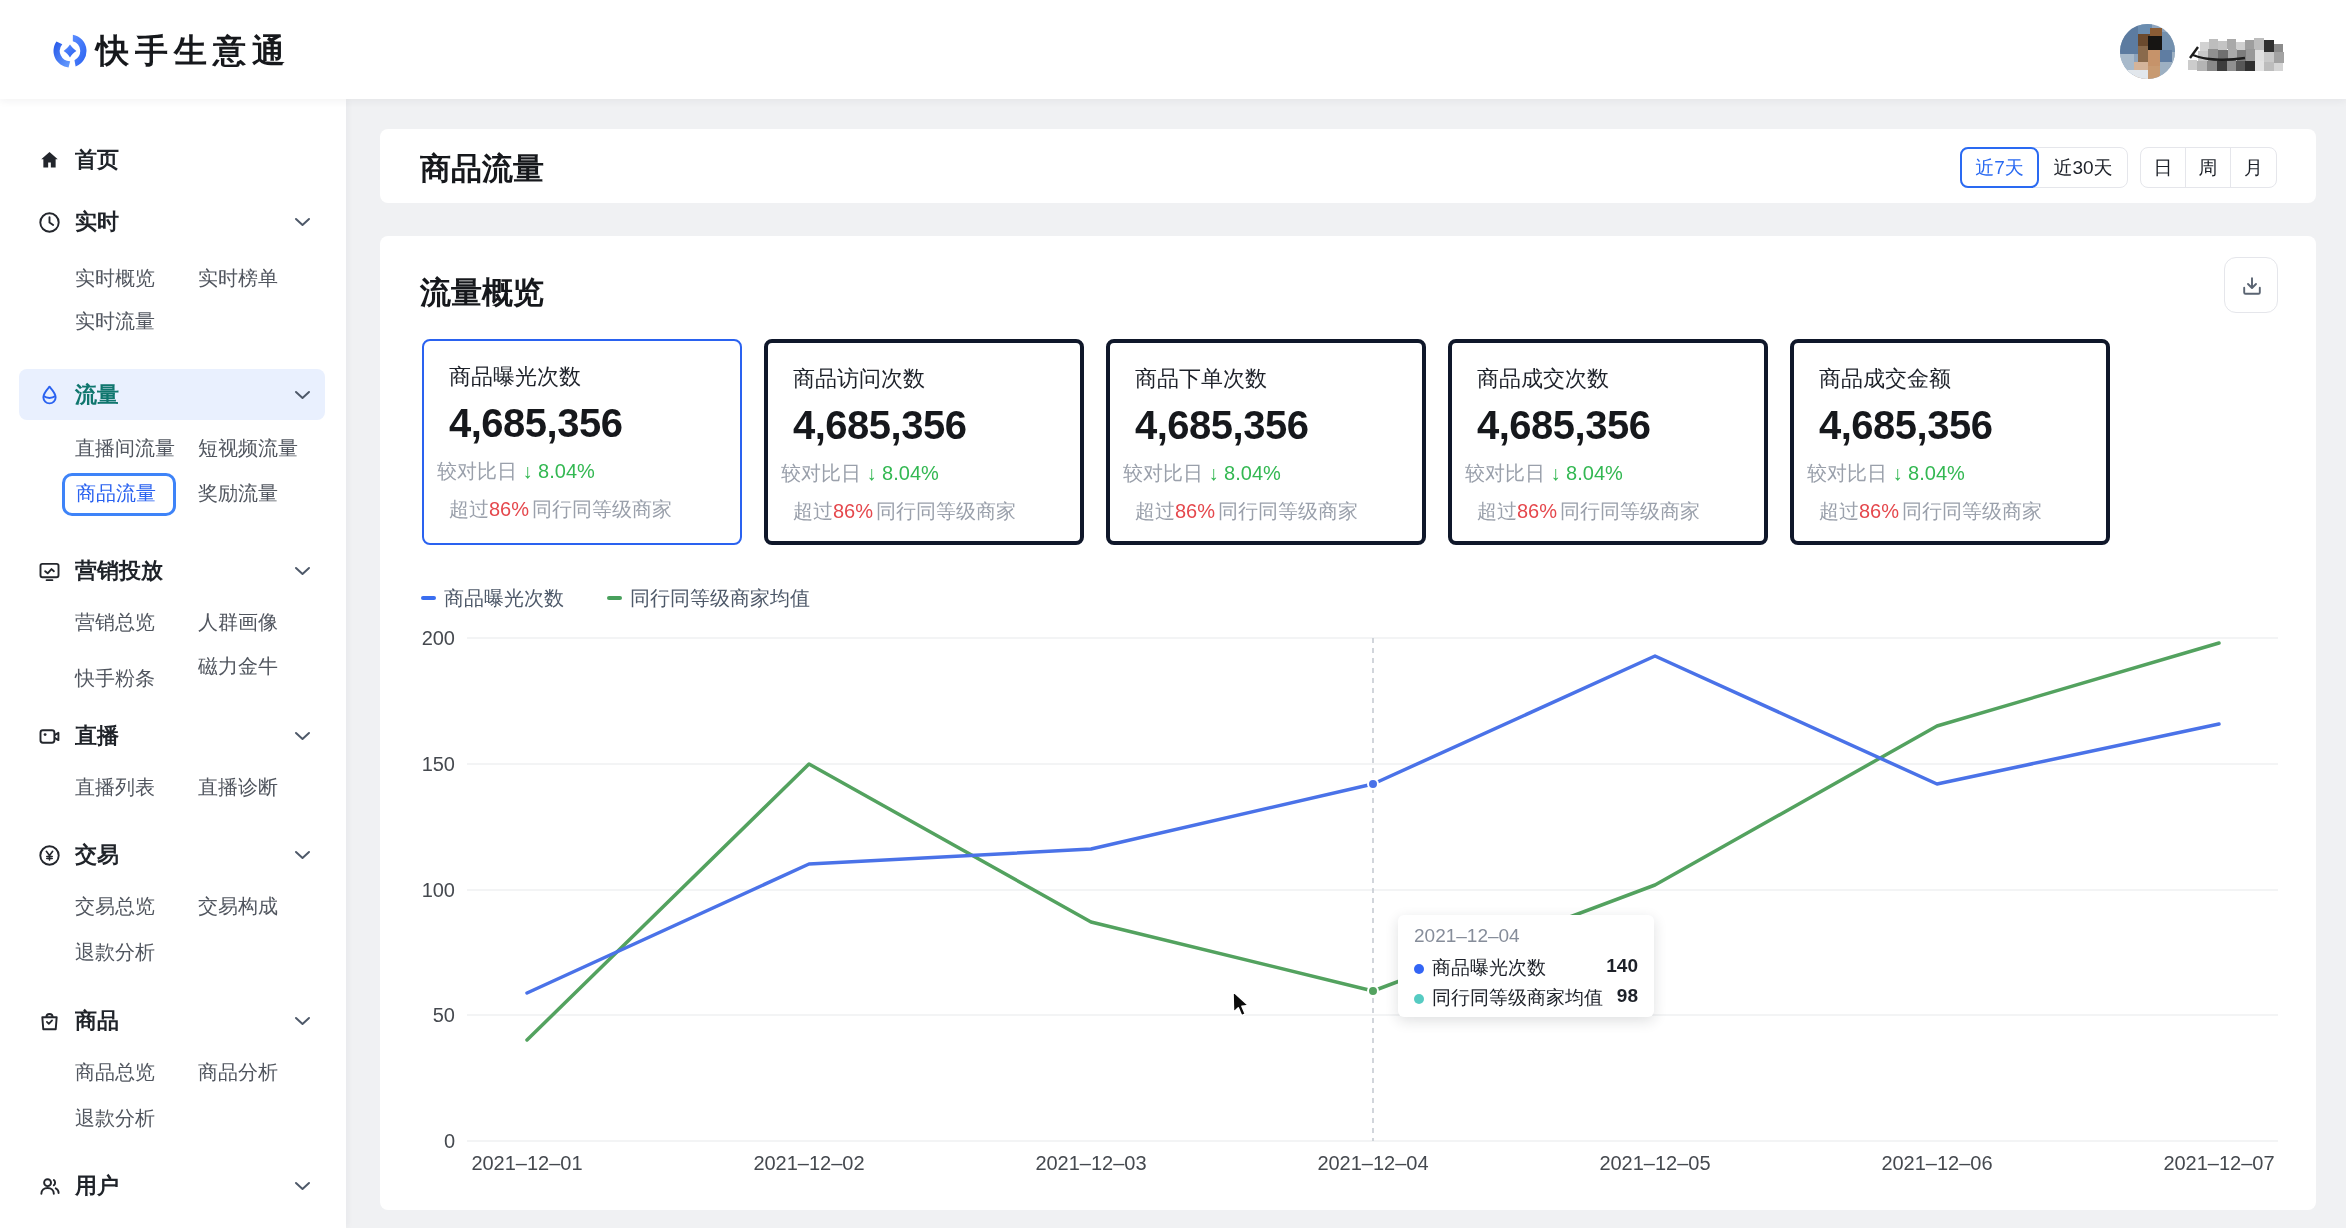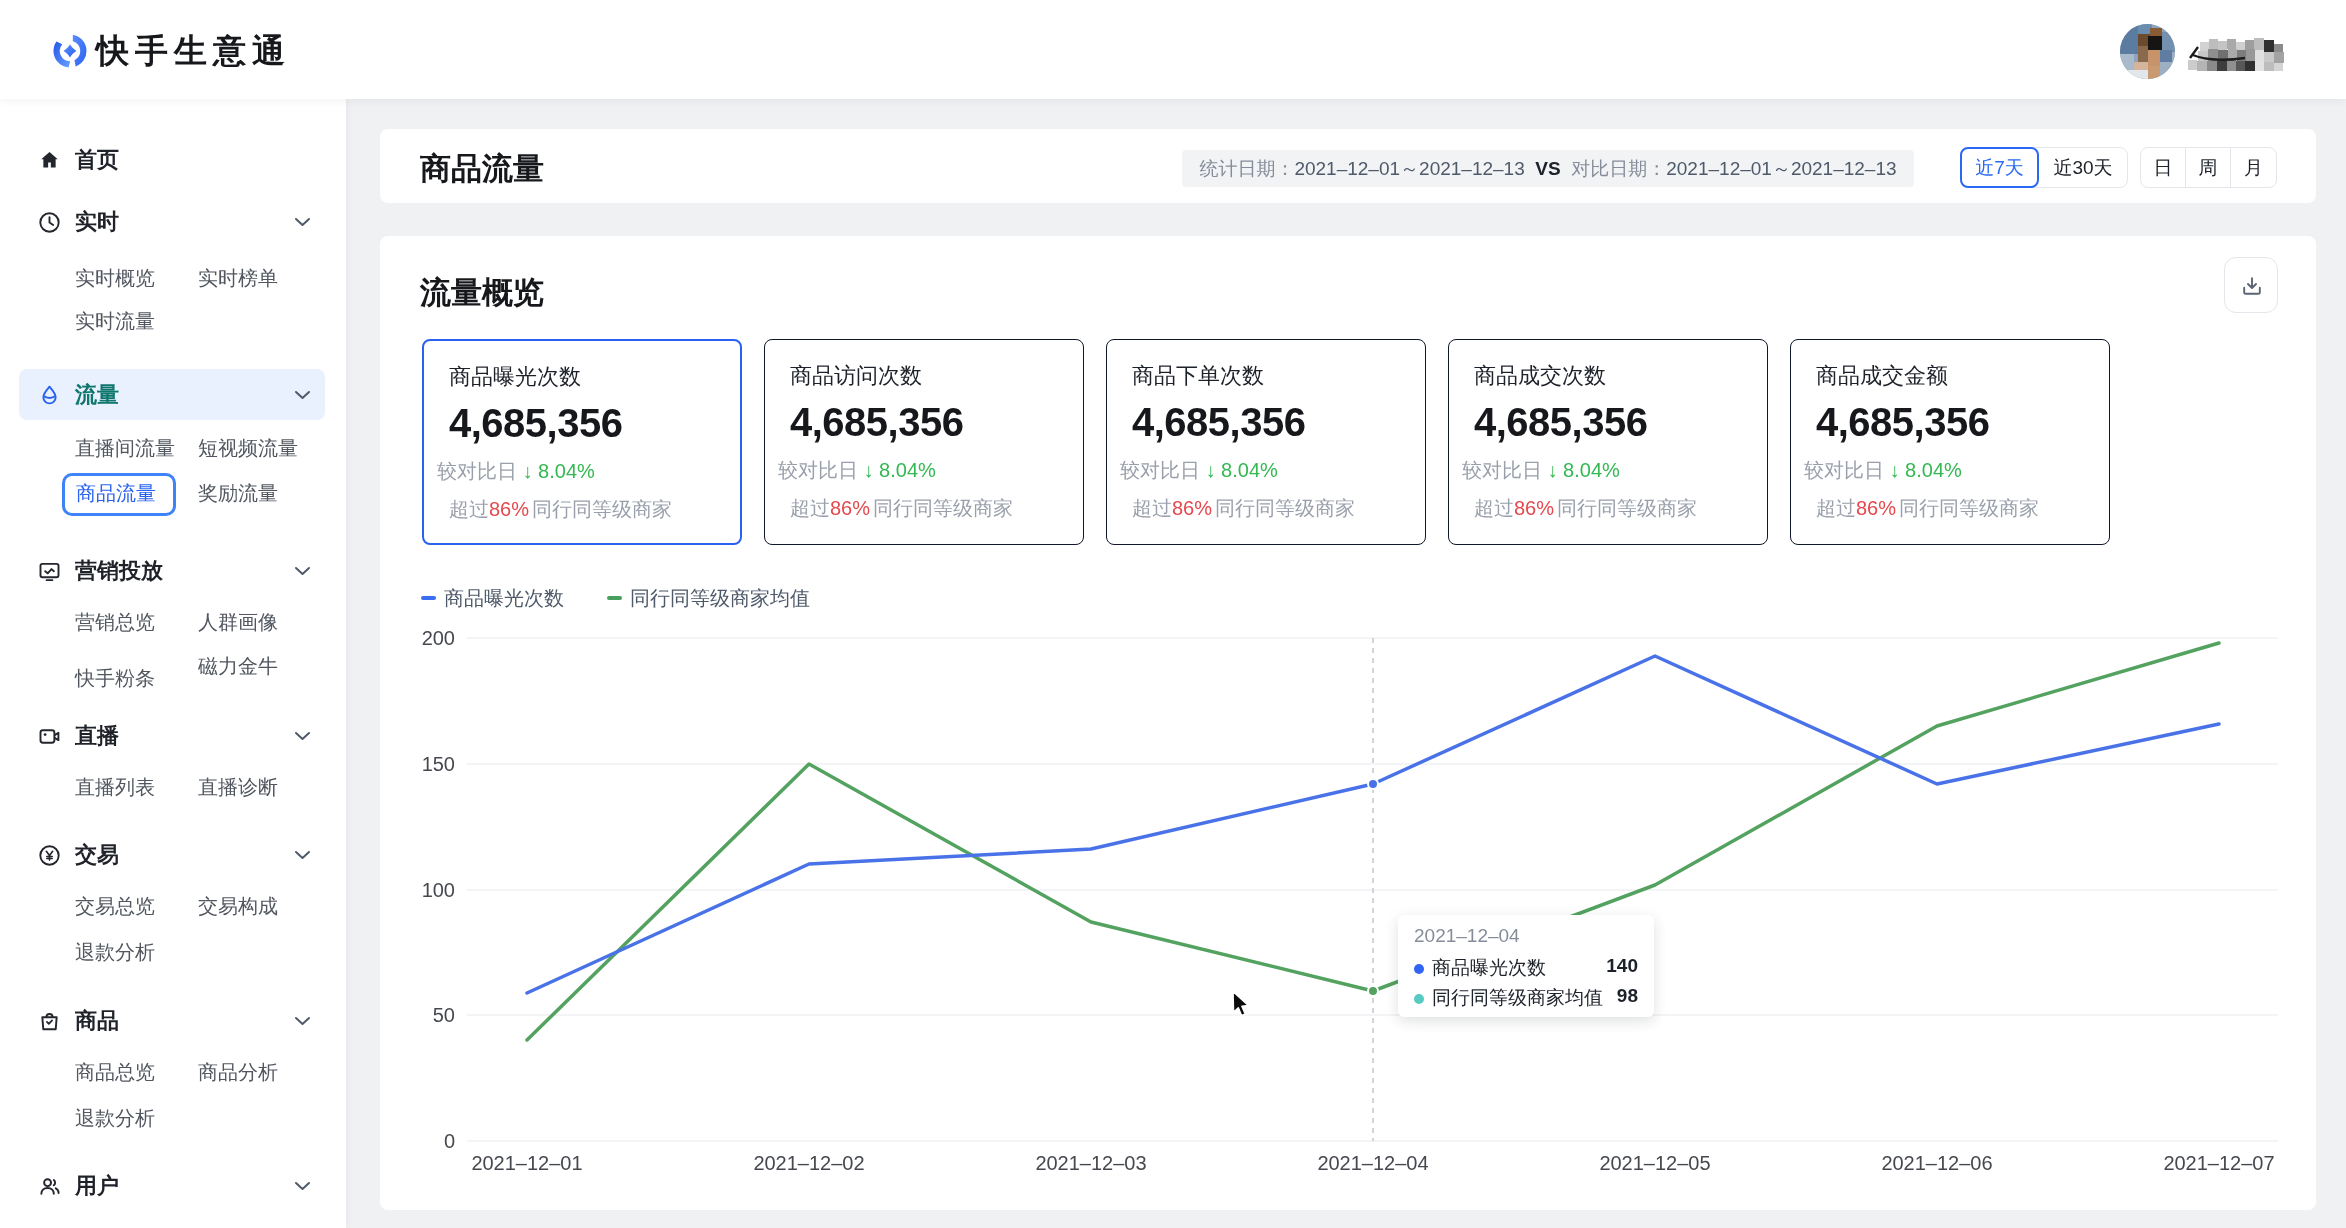--- a/index.html
+++ b/index.html
@@ -26,21 +26,21 @@
 .btngroup .seg { height:39px; line-height:39px; text-align:center; color:#1d2129; border-right:1px solid #e5e6eb; }
 .btngroup .seg:last-child { border-right:none; }
 #bg1 { left:1580px; width:168px; }
 #bg1 .seg { width:89px; }
 #bg1 .on { color:#2a6af2; border:2px solid #2a6af2; border-radius:8px; margin:-1px 0 -1px -1px; height:41px; line-height:38px; width:79px; flex:none; }
 #bg2 { left:1760px; width:137px; }
 #bg2 .seg { width:45.6px; }
 #card2 { left:380px; top:236px; width:1936px; height:974px; }
 #card2 h2 { position:absolute; left:40px; top:36px; font-size:31px; font-weight:bold; color:#16181c; }
 #dlbtn { position:absolute; left:1844px; top:21px; width:54px; height:56px; border:1px solid #e5e6eb; border-radius:12px; }
-.stat { position:absolute; top:103px; width:320px; height:206px; border:1px solid #0f172a; border-radius:8px; background:#fff; }
+.stat { position:absolute; top:103px; width:320px; height:206px; border:4px solid #0f172a; border-radius:8px; background:#fff; }
 .stat.sel { border:2px solid #2a62f0; }
 .stat .t { position:absolute; left:25px; top:21px; font-size:22px; color:#1d2129; }
 .stat .n { position:absolute; left:25px; top:60px; font-size:40px; font-weight:bold; color:#16181c; letter-spacing:-0.5px; }
 .stat .r1 { position:absolute; left:13px; top:117px; font-size:20px; color:#9aa0ab; }
 .stat .r1 .g { color:#33b852; }
 .stat .r2 { position:absolute; left:25px; top:155px; font-size:20px; color:#9aa0ab; }
 .stat .r2 .rd { color:#e5484d; margin-right:3px; }
 #legend { position:absolute; left:41px; top:349px; font-size:20px; color:#4e5969; }
 #legend .dash { display:inline-block; width:15px; height:4px; border-radius:2px; vertical-align:middle; margin-right:8px; margin-top:-3px; }
 #legend .l2 { margin-left:43px; }
@@ -219,21 +219,20 @@
     </svg>
   <div class="mi" style="top:1072px;">用户</div>
   <svg class="chev" style="top:1082px;" viewBox="0 0 17 10">
       <path d="M2 2l6.5 6L15 2" fill="none" stroke="#4e5969" stroke-width="2" stroke-linecap="round" stroke-linejoin="round"></path>
     </svg>
 </div>
 
 <div class="abs" id="main">
   <div class="card" id="card1">
     <h1>商品流量</h1>
-    <div id="datebar">统计日期：<span class="dt">2021–12–01～2021–12–13</span>&nbsp; <span class="vs">VS</span> &nbsp;对比日期：<span class="dt">2021–12–01～2021–12–13</span></div>
     <div class="btngroup" id="bg1">
         <div class="seg on">近7天</div>
         <div class="seg">近30天</div>
       </div>
     <div class="btngroup" id="bg2">
         <div class="seg">日</div>
         <div class="seg">周</div>
         <div class="seg">月</div>
       </div>
   </div>

